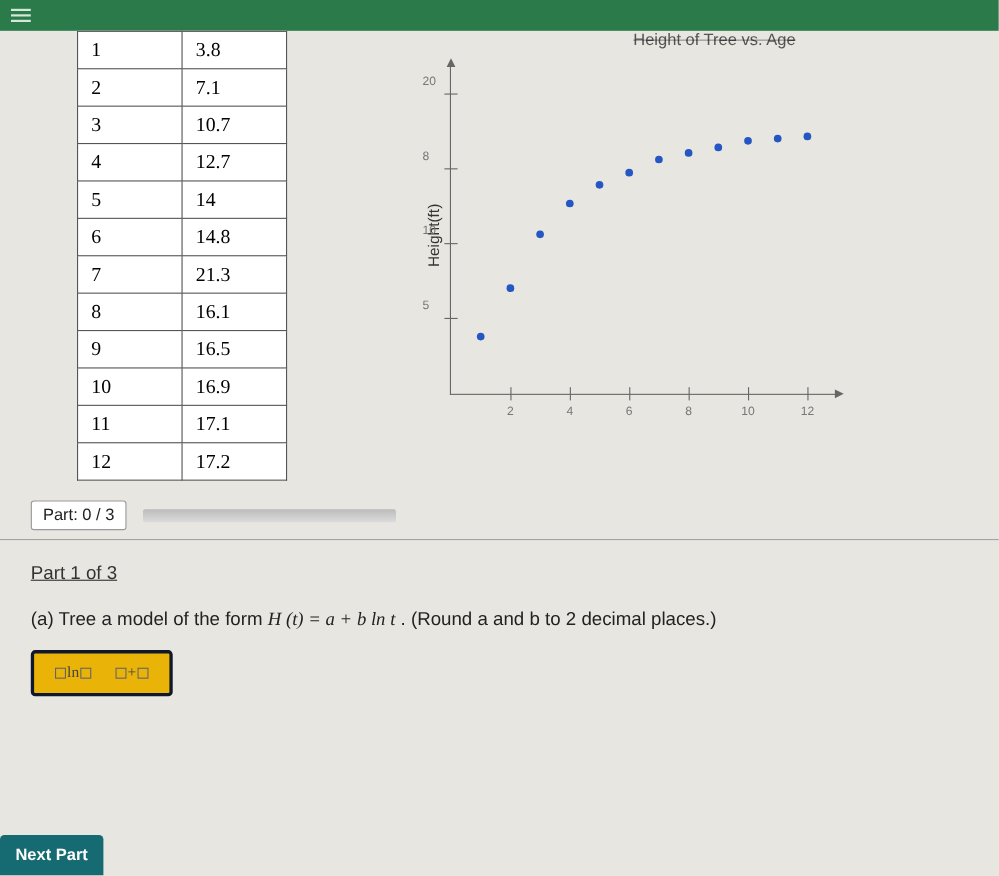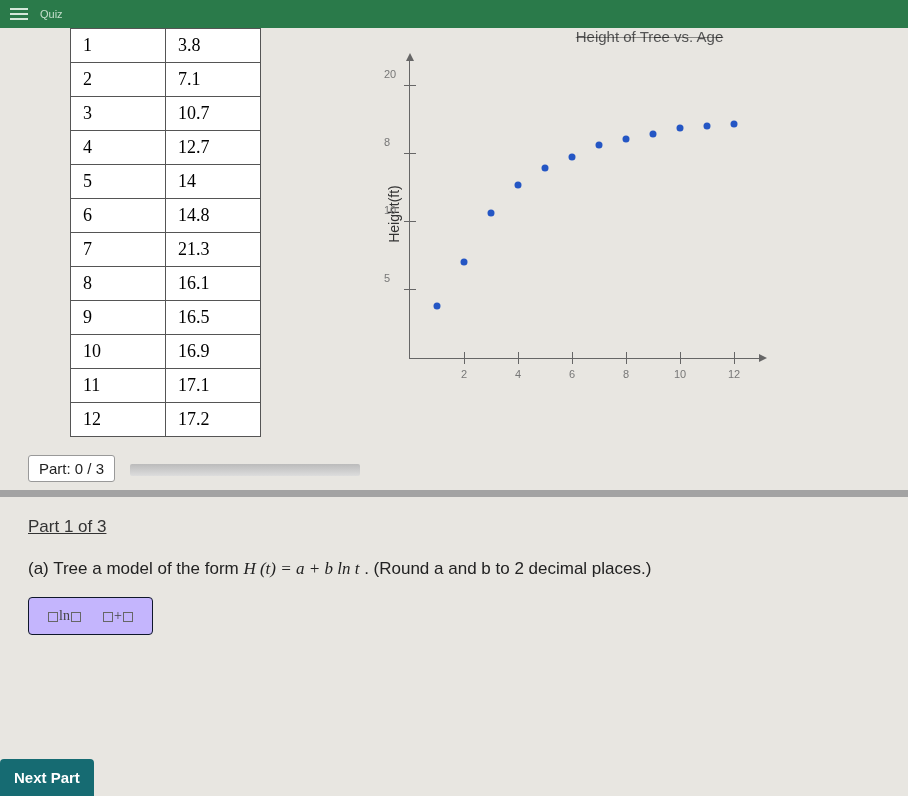--- a/index.html
+++ b/index.html
@@ -141,21 +141,21 @@
     .dot {
       position: absolute;
       width: 7px;
       height: 7px;
       background: #2456c4;
       border-radius: 50%;
       transform: translate(-50%, 50%);
     }
     .progress-section {
       padding: 18px 28px 8px 28px;
-      border-bottom: 7px solid #a3a3a3;
+      border-bottom: 1px solid #a3a3a3;
     }
     .part-label {
       display: inline-block;
       font-size: 15px;
       color: #222;
       background: #fff;
       border: 1px solid #999;
       padding: 4px 10px;
       border-radius: 3px;
       margin-right: 10px;
@@ -200,24 +200,24 @@
       display: inline-block;
       width: 30px;
       height: 26px;
       border: 1px solid #8aa3b8;
       background: #dde6ed;
       vertical-align: middle;
     }
     .helper-buttons {
       display: flex;
       gap: 4px;
-      border: 1px solid #0f172a;
+      border: 3px solid #0f172a;
       padding: 6px 10px;
       border-radius: 4px;
-      background: #c4b5fd;
+      background: #eab308;
     }
     .helper-btn {
       font-family: 'Times New Roman', serif;
       font-size: 14px;
       color: #444;
       padding: 4px 8px;
       cursor: pointer;
     }
     .sq { 
       display:inline-block; 
@@ -243,21 +243,20 @@
 </head>
 <body>
 
 <div class="top-bar">
   <div class="menu-icon">
     <span></span>
       <span></span>
       <span></span>
   </div>
   <div>
-    <div class="quiz-label">Quiz</div>
   </div>
 </div>
 
 <div class="content">
   <table class="data-table">
     <tbody id="table-body">
         <tr>
           <td>1</td>
           <td>3.8</td>
         </tr>

